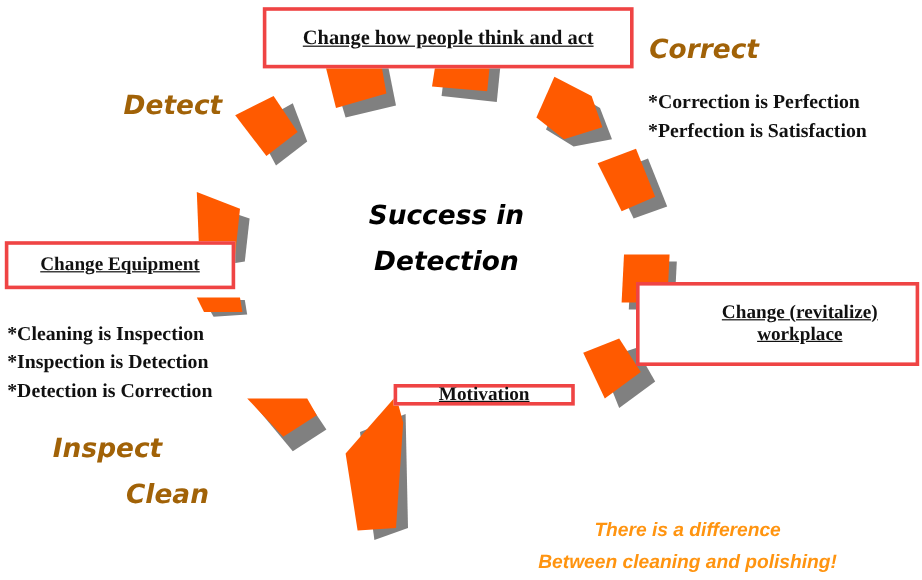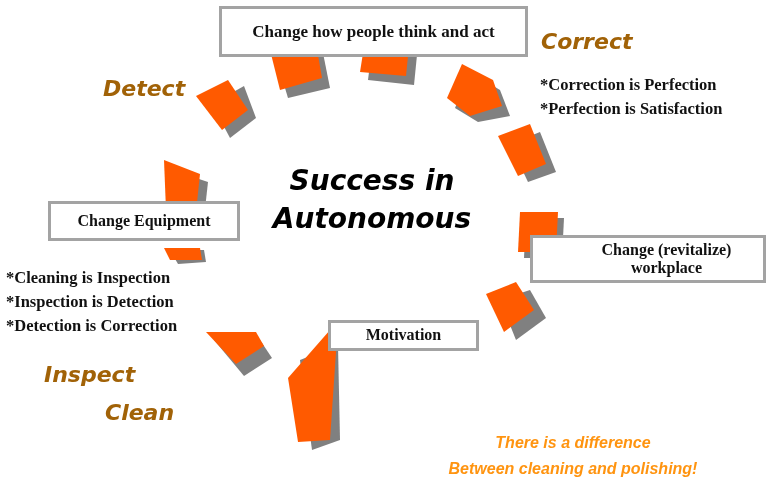--- a/index.html
+++ b/index.html
@@ -1,22 +1,22 @@
 <!DOCTYPE html>
 <html><head>
 <meta charset="utf-8">
 <style>
   html, body { margin: 0; padding: 0; }
   body { width: 768px; height: 483px; background: #ffffff; position: relative; overflow: hidden; font-family: "Liberation Serif", serif; }
   .canvas { position: absolute; left: 0; top: 0; width: 768px; height: 483px; }
   svg.ring { position: absolute; left: 0; top: 0; }
-  .box { position: absolute; background: #fff; border: 3px solid #a3a3a3; box-sizing: border-box; font-family: "Liberation Serif", serif; font-weight: bold; color: #111; text-align: center; display: flex; align-items: center; justify-content: center; line-height: 1.15; }
+  .box { position: absolute; background: #fff; border: 3px solid #ef4444; box-sizing: border-box; font-family: "Liberation Serif", serif; font-weight: bold; color: #111; text-align: center; display: flex; align-items: center; justify-content: center; line-height: 1.15; text-decoration: underline; }
   .stage { position: absolute; font-family: "DejaVu Sans", sans-serif; font-weight: bold; font-style: italic; color: #a16207; font-size: 22px; white-space: nowrap; }
   .bullets { position: absolute; font-family: "Liberation Serif", serif; font-weight: bold; color: #111; font-size: 16.5px; line-height: 24px; white-space: nowrap; }
-  .title { position: absolute; left: 262px; top: 162px; width: 220px; text-align: center; font-family: "DejaVu Sans", sans-serif; font-weight: bold; font-style: italic; font-size: 28px; line-height: 38px; color: #000; }
+  .title { position: absolute; left: 262px; top: 162px; width: 220px; text-align: center; font-family: "DejaVu Sans", sans-serif; font-weight: bold; font-style: italic; font-size: 22px; line-height: 38px; color: #000; }
   .note { position: absolute; left: 388px; top: 430px; width: 370px; text-align: center; font-family: "Liberation Sans", sans-serif; font-weight: bold; font-style: italic; color: #ff9410; font-size: 16px; line-height: 26px; }
 </style>
 </head>
 <body>
 
 <div class="canvas">
 
   <svg class="ring" width="768" height="483">
 
     <g>
@@ -60,37 +60,37 @@
       <polygon points="486,294 516,282 534,310 504,332" fill="#ff5a00"></polygon>
     </g>
     <g>
       <polygon points="300,360 338,345 340,440 312,450" fill="#808080"></polygon>
       <polygon points="288,378 330,330 336,352 330,440 298,442" fill="#ff5a00"></polygon>
     </g>
   </svg>
 
   <div class="title">
     <div>Success in</div>
-    <div>Autonomous</div>
+    <div>Detection</div>
   </div>
 
   <div class="box" style="left:219px; top:6px; width:309px; height:51px; font-size:17px;">
     <span>Change how people think and act</span>
   </div>
 
-  <div class="box" style="left:4px; top:201px; width:192px; height:40px; font-size:16px;margin-left:44px;">
+  <div class="box" style="left:4px; top:201px; width:192px; height:40px; font-size:16px;">
     <span>Change Equipment</span>
   </div>
 
-  <div class="box" style="left:530px; top:235px; width:236px; height:48px; font-size:16px; flex-direction:column;padding-left:37px;">
+  <div class="box" style="left:530px; top:235px; width:236px; height:70px; font-size:16px; flex-direction:column;padding-left:37px;">
     <span>Change (revitalize)</span>
     <span>workplace</span>
   </div>
 
-  <div class="box" style="left:328px; top:320px; width:151px; height:31px; font-size:16px;">
+  <div class="box" style="left:328px; top:320px; width:151px; height:18px; font-size:16px;">
     <span>Motivation</span>
   </div>
 
   <div class="stage" style="left:103px; top:76px;">Detect</div>
   <div class="stage" style="left:541px; top:29px;">Correct</div>
   <div class="stage" style="left:105px; top:400px;">Clean</div>
   <div class="stage" style="left:44px; top:362px;">Inspect</div>
 
   <div class="bullets" style="left:514px; top:73px;margin-left:26px;">
     <div>*Correction is Perfection</div>

